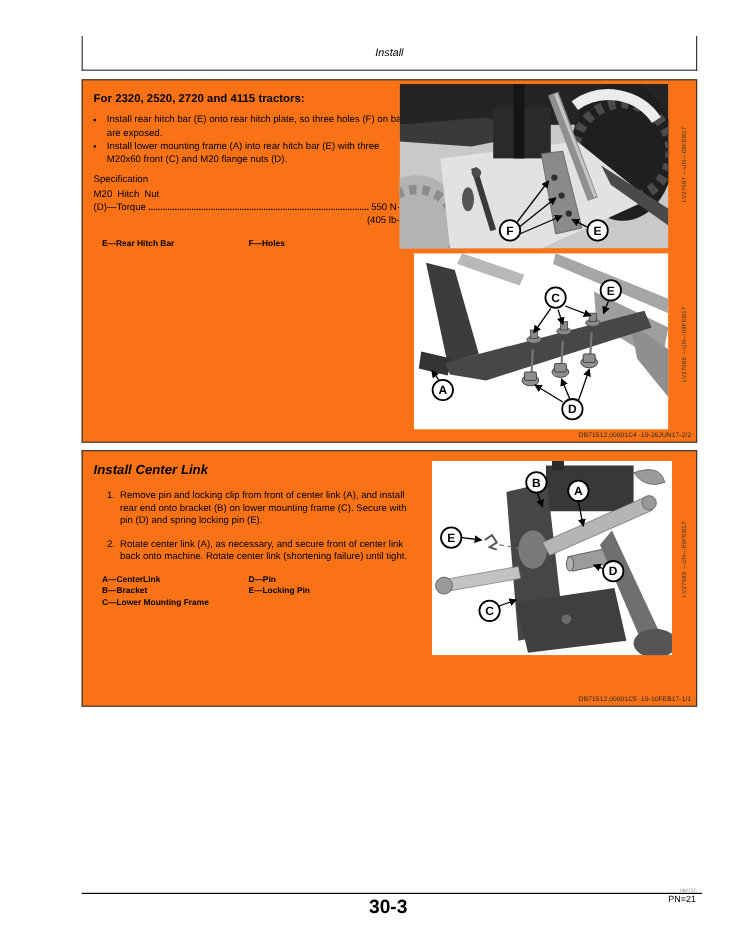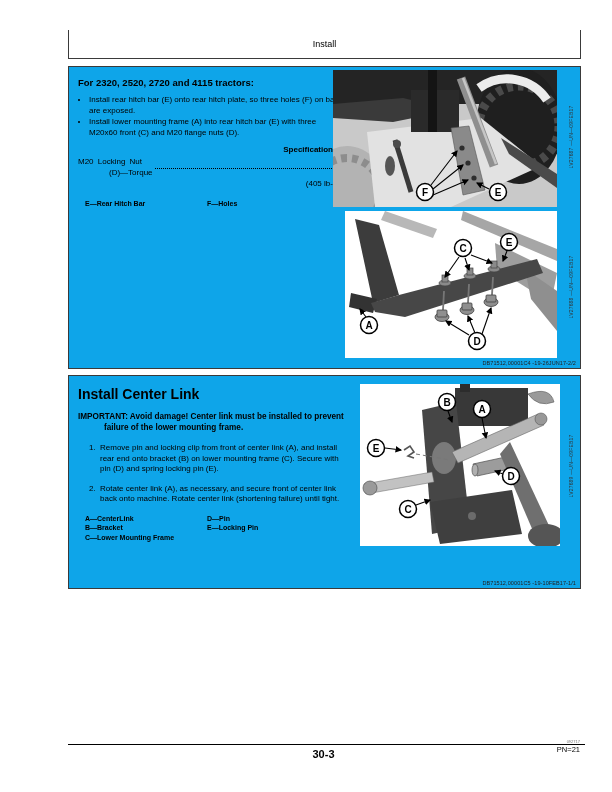--- a/index.html
+++ b/index.html
@@ -6,65 +6,65 @@
   body {
     width:612px; height:792px; background:#ffffff; position:relative;
     font-family:"Liberation Sans", sans-serif; color:#000;
     -webkit-font-smoothing:antialiased;
   }
   .hdr {
     position:absolute; left:68px; top:30px; width:511px; height:28px;
     border-left:1px solid #3a3a3a; border-right:1px solid #3a3a3a; border-bottom:1px solid #3a3a3a;
     display:flex; align-items:center; justify-content:center;
   }
-  .hdr-title { font-size:9px; }
-
-  .sec { position:absolute; left:68px; width:511px; border:1px solid #3a3a3a; background:#0ea5e9; }
+  .hdr-title { font-style:italic; font-size:9px; }
+
+  .sec { position:absolute; left:68px; width:511px; border:1px solid #3a3a3a; background:#f97316; }
   .sec1 { top:66px; height:301px; }
   .sec2 { top:375px; height:212px; }
 
   .txtcol1 { position:absolute; left:9px; top:10px; width:266px; }
   .h-bold { font-size:9.5px; font-weight:bold; margin:0 0 7px 0; }
   .body-txt { font-size:8px; line-height:10.5px; }
   ul.bullets { margin:0; padding-left:11px; }
   ul.bullets li { margin:0 0 1px 0; }
 
-  .spec-title { font-size:8px; font-weight:bold; text-align:right; margin-top:7px; width:255px; }
+  .spec-title { font-size:8px; font-weight:normal; text-align:left; margin-top:7px; width:255px; }
   .spec-item { font-size:8px; margin-top:3px; word-spacing:2px; }
-  .spec-row { display:flex; align-items:flex-start; font-size:8px; margin-top:2px; width:262px;margin-left:31px; }
+  .spec-row { display:flex; align-items:flex-end; font-size:8px; margin-top:2px; width:262px; }
   .spec-leader { flex:1; border-bottom:1px dotted #000; margin:0 2px 2px 2px; }
   .spec-sub { font-size:8px; text-align:right; width:262px; margin-top:2px; }
 
   .legend-row { display:flex; font-size:7px; font-weight:bold; margin-top:12px; padding-left:7px; }
   .legend-row .lg1 { width:122px; }
 
   .fig { position:absolute; }
   .fig svg { display:block; }
 
   .vcap {
     position:absolute; width:90px; text-align:center; white-space:nowrap;
     transform:rotate(-90deg); font-size:5px; color:#333; letter-spacing:0.2px;
   }
   .footnote {
     position:absolute; right:4px; bottom:2px; font-size:5.5px; color:#222; letter-spacing:0.1px;
   }
 
   .txtcol2 { position:absolute; left:9px; top:10px; width:272px; }
-  .h2-bold { font-size:14px; font-weight:bold; margin:0 0 10px 0; }
+  .h2-bold { font-size:11px; font-weight:bold; margin:0 0 10px 0;font-style:italic; }
   .important { font-size:8.2px; font-weight:bold; line-height:10.5px; width:250px;
                padding-left:26px; text-indent:-26px; margin-bottom:10px; }
   ol.steps { margin:4px; padding-left:16px; font-size:8px; line-height:10.5px; }
   ol.steps li { margin-bottom:9px; padding-left:2px; }
 
   .legend2 { display:flex; font-size:7px; font-weight:bold; line-height:9.5px; padding-left:7px; margin-top:2px; }
   .legend2 .col1 { width:122px; }
 
   .ftr-line { position:absolute; left:68px; top:744px; width:517px; height:1px; background:#000; }
   .ftr-page { position:absolute; left:68px; top:748px; width:511px; text-align:center;
-              font-size:11px; font-weight:bold; }
+              font-size:16px; font-weight:bold; }
   .ftr-code { position:absolute; left:505px; top:739px; width:75px; text-align:right;
               font-size:4px; color:#777; }
   .ftr-pn   { position:absolute; left:505px; top:745px; width:75px; text-align:right; font-size:7.5px; }
 
   .co-circle { fill:#ffffff; stroke:#000; stroke-width:1.5; }
   .co-letter { font-family:"Liberation Sans",sans-serif; font-size:10px; font-weight:bold; text-anchor:middle; }
   .arrow { stroke:#000; stroke-width:1.1; fill:none; }
 </style>
 </head>
 <body>
@@ -75,21 +75,21 @@
 
 <div class="sec sec1">
 
   <div class="txtcol1">
     <p class="h-bold">For 2320, 2520, 2720 and 4115 tractors:</p>
     <ul class="bullets body-txt">
       <li>Install rear hitch bar (E) onto rear hitch plate, so three holes (F) on bar are exposed.</li>
       <li>Install lower mounting frame (A) into rear hitch bar (E) with three M20x60 front (C) and M20 flange nuts (D).</li>
     </ul>
     <div class="spec-title">Specification</div>
-    <div class="spec-item">M20 Locking Nut</div>
+    <div class="spec-item">M20 Hitch Nut</div>
     <div class="spec-row">
       <span>(D)—Torque</span>
       <span class="spec-leader"></span>
       <span>550 N·m</span>
     </div>
     <div class="spec-sub">(405 lb-ft)</div>
     <div class="legend-row">
       <span class="lg1">E—Rear Hitch Bar</span>
       <span>F—Holes</span>
     </div>
@@ -209,21 +209,20 @@
   </div>
   <div class="vcap" style="left:457px; top:217px;">LV27688 —UN—09FEB17</div>
 
   <div class="footnote">DB71512,00001C4  -19-26JUN17-2/2</div>
 </div>
 
 <div class="sec sec2">
 
   <div class="txtcol2">
     <p class="h2-bold">Install Center Link</p>
-    <div class="important">IMPORTANT: Avoid damage!  Center link must be installed to prevent failure of the lower mounting frame.</div>
     <ol class="steps">
       <li>Remove pin and locking clip from front of center link (A), and install rear end onto bracket (B) on lower mounting frame (C). Secure with pin (D) and spring locking pin (E).</li>
       <li>Rotate center link (A), as necessary, and secure front of center link back onto machine.  Rotate center link (shortening failure) until tight.</li>
     </ol>
     <div class="legend2">
       <div class="col1">
         <div>A—CenterLink</div>
         <div>B—Bracket</div>
         <div>C—Lower Mounting Frame</div>
       </div>

